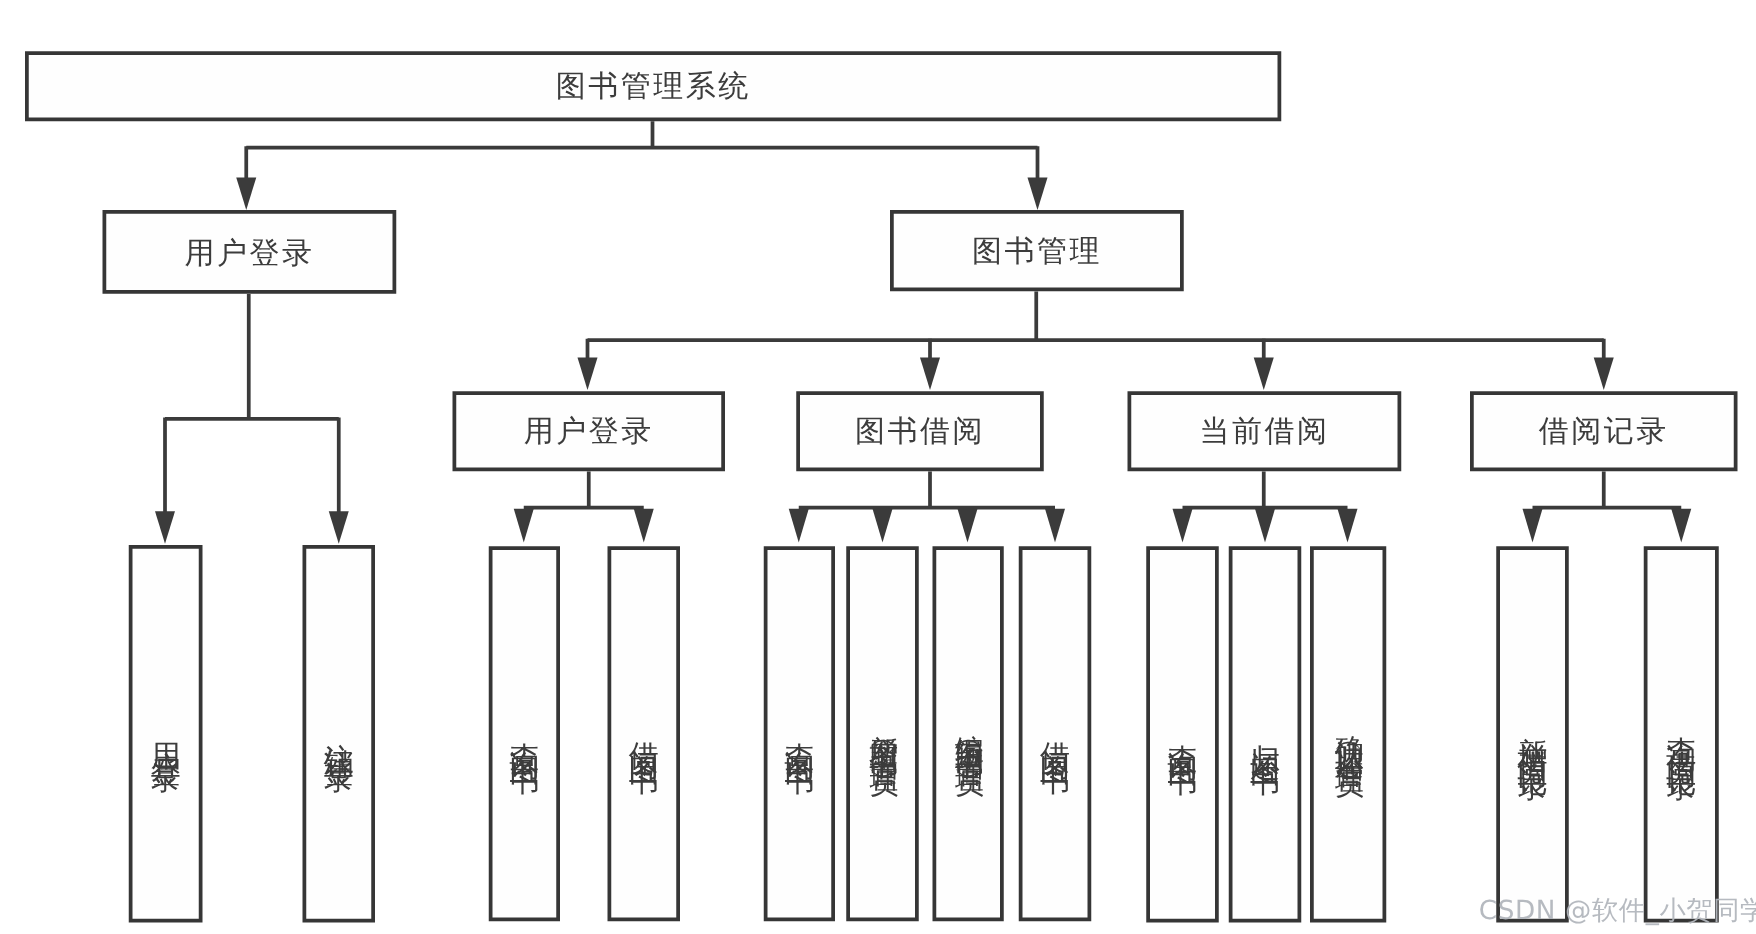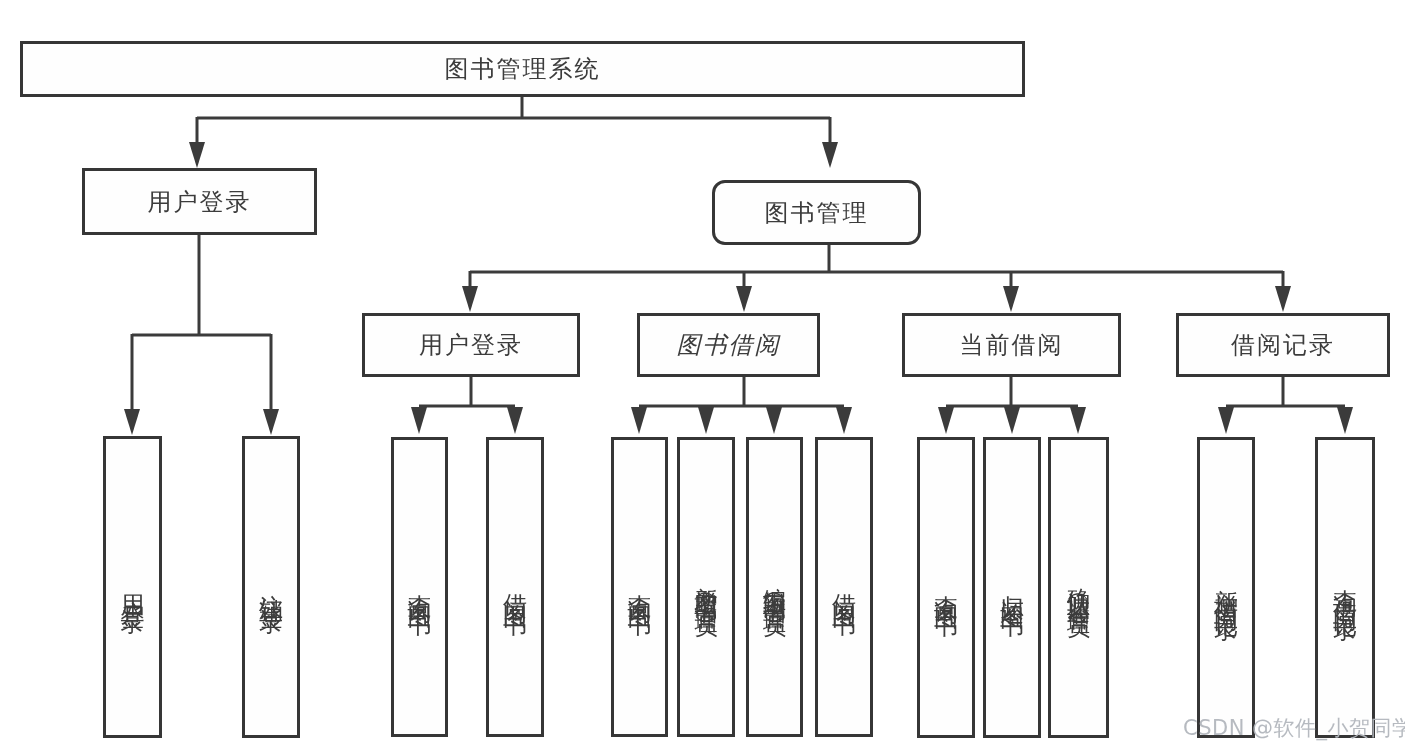--- a/index.html
+++ b/index.html
@@ -104,28 +104,28 @@
     </g>
   </svg>
 
   <div class="node" style="left:20px; top:13px; width:1005px; height:56px;margin-top:28px;">
     <span>图书管理系统</span>
   </div>
 
   <div class="node" style="left:82px; top:168px; width:235px; height:67px;">
     <span>用户登录</span>
   </div>
-  <div class="node" style="left:712px; top:180px; width:209px; height:65px;border-radius:13px;">
+  <div class="node" style="left:712px; top:168px; width:235px; height:65px;">
     <span>图书管理</span>
   </div>
 
   <div class="node" style="left:362px; top:313px; width:218px; height:64px;">
     <span>用户登录</span>
   </div>
-  <div class="node" style="left:637px; top:313px; width:183px; height:64px;font-style:italic;">
+  <div class="node" style="left:637px; top:313px; width:198px; height:64px;">
     <span>图书借阅</span>
   </div>
   <div class="node" style="left:902px; top:313px; width:219px; height:64px;">
     <span>当前借阅</span>
   </div>
   <div class="node" style="left:1176px; top:313px; width:214px; height:64px;">
     <span>借阅记录</span>
   </div>
 
   <div class="leaf" style="left:103px; top:436px; width:59px; height:302px;">

